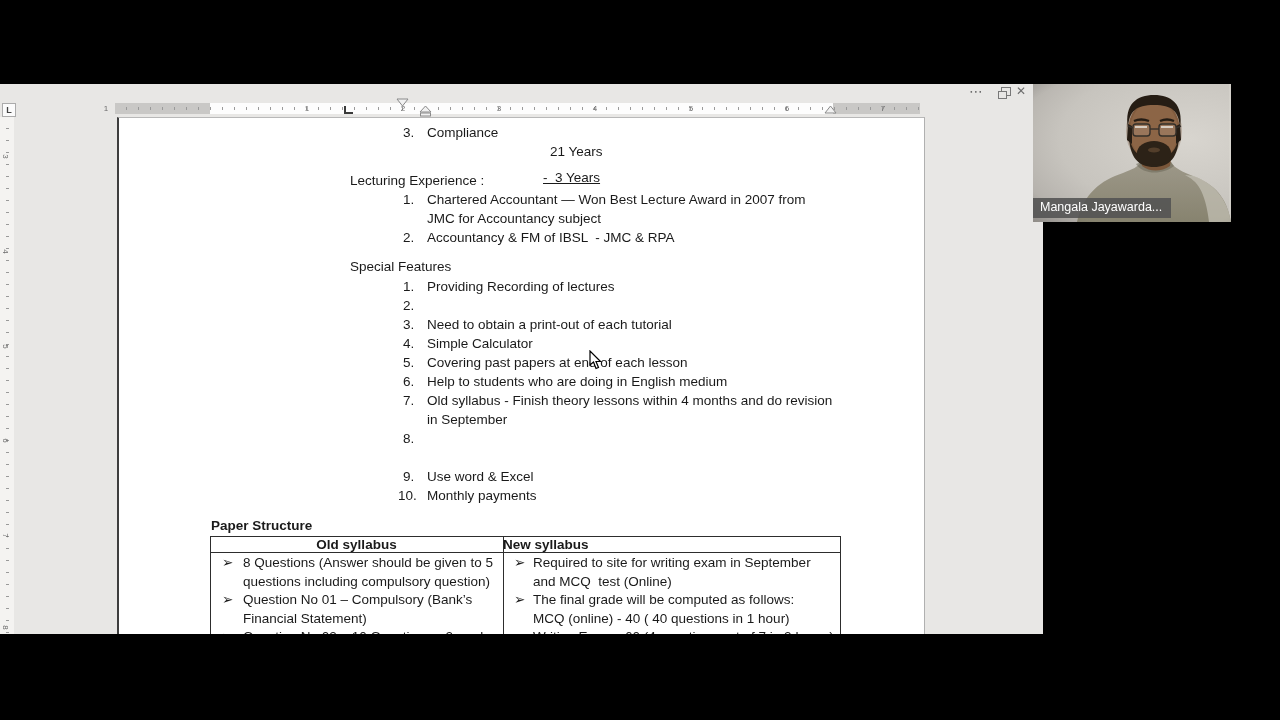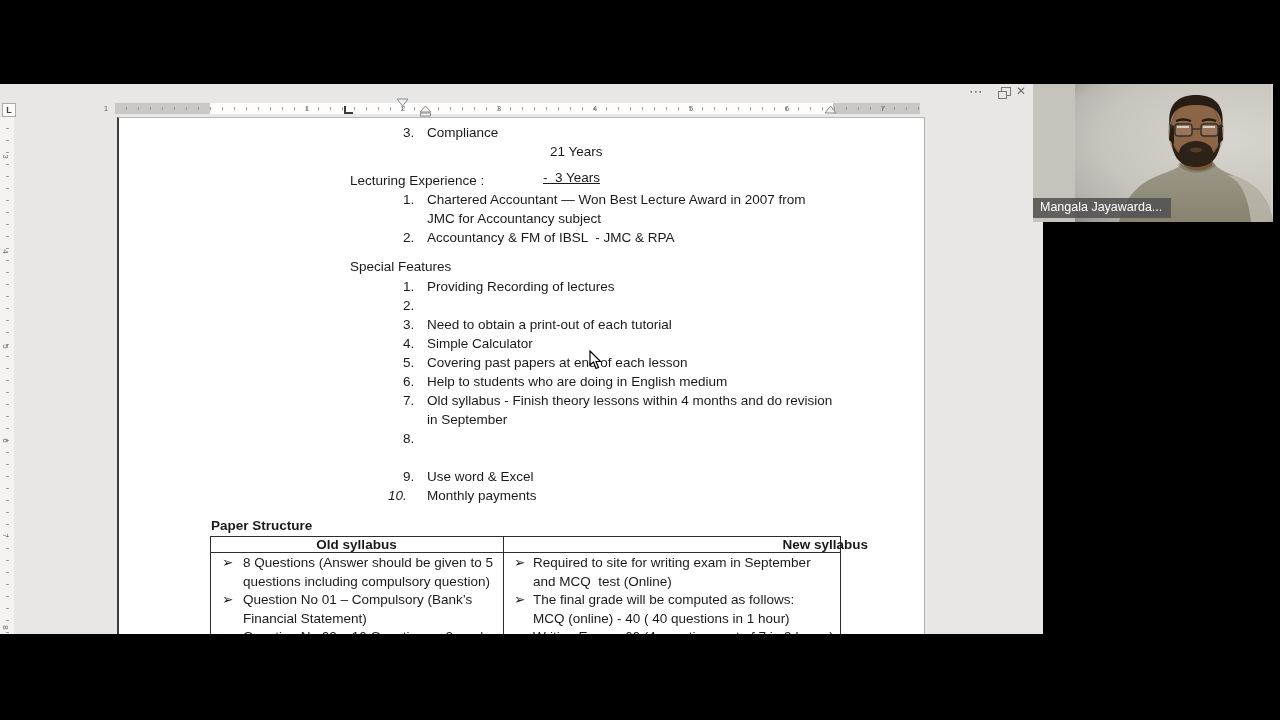--- a/index.html
+++ b/index.html
@@ -32,21 +32,21 @@
           background:repeating-linear-gradient(90deg,transparent 0 11px,#9a9a9a 11px 12px);}
   .rn{position:absolute;top:1px;font-size:8px;line-height:9px;color:#6b6b6b;transform:translateX(-50%);z-index:4;}
   .vruler{position:absolute;left:0;top:117px;width:14px;height:517px;background:#f4f3f1;z-index:3;}
   .vticks{position:absolute;left:6px;top:0;width:3px;height:517px;
           background:repeating-linear-gradient(180deg,transparent 0 11px,#9a9a9a 11px 12px);}
   .vrn{position:absolute;left:3px;font-size:8px;color:#6b6b6b;transform:rotate(90deg);z-index:4;}
   .tabsel{position:absolute;left:2px;top:103px;width:12px;height:12px;background:#fbfbfb;border:1px solid #ababab;
           font-size:9px;font-weight:700;color:#444;text-align:center;line-height:12px;z-index:4;}
   .marker{position:absolute;z-index:5;}
   
-  .video{position:absolute;left:1033px;top:84px;width:198px;height:138px;background:#c6c3bd;overflow:hidden;z-index:40;padding-left:42px;}
+  .video{position:absolute;left:1033px;top:84px;width:198px;height:138px;background:#c6c3bd;overflow:hidden;z-index:40;}
   .video svg{display:block;filter:blur(0.5px);}
   .name-tag{position:absolute;left:0;bottom:4px;background:rgba(82,82,82,0.88);color:#fff;
             font-size:12.5px;line-height:15px;padding:2px 9px 3px 7px;white-space:pre;z-index:41;}
   .cursor{position:absolute;left:588px;top:350px;z-index:20;}
 </style>
 </head>
 <body>
 
 <div id="stage">
 
@@ -124,30 +124,30 @@
   <span class="txt" style="left:403px;top:353px;">5.</span>
   <span class="txt" style="left:427px;top:353px;">Covering past papers at end of each lesson</span>
   <span class="txt" style="left:403px;top:372px;">6.</span>
   <span class="txt" style="left:427px;top:372px;">Help to students who are doing in English medium</span>
   <span class="txt" style="left:403px;top:391px;">7.</span>
   <span class="txt" style="left:427px;top:391px;text-align:center;">Old syllabus - Finish theory lessons within 4 months and do revision</span>
   <span class="txt" style="left:427px;top:410px;">in September</span>
   <span class="txt" style="left:403px;top:429px;">8.</span>
   <span class="txt" style="left:403px;top:467px;">9.</span>
   <span class="txt" style="left:427px;top:467px;">Use word &amp; Excel</span>
-  <span class="txt" style="left:388px;top:486px;font-style:italic;">10.</span>
+  <span class="txt" style="left:398px;top:486px;">10.</span>
   <span class="txt" style="left:427px;top:486px;">Monthly payments</span>
 
   <span class="txt b" style="left:211px;top:516px;">Paper Structure</span>
   <div class="tbl">
     <div class="vline"></div>
     <div class="hline"></div>
   </div>
   <span class="txt b" style="left:210px;top:535px;width:293px;text-align:center;">Old syllabus</span>
-  <span class="txt b" style="left:503px;top:535px;width:337px;text-align:right;margin-left:28px;">New syllabus</span>
+  <span class="txt b" style="left:503px;top:535px;width:337px;text-align:left;">New syllabus</span>
 
   <span class="txt" style="left:222px;top:553px;">➢</span>
   <span class="txt" style="left:243px;top:553px;">8 Questions (Answer should be given to 5</span>
   <span class="txt" style="left:243px;top:572px;">questions including compulsory question)</span>
   <span class="txt" style="left:222px;top:590px;">➢</span>
   <span class="txt" style="left:243px;top:590px;">Question No 01 – Compulsory (Bank’s</span>
   <span class="txt" style="left:243px;top:609px;">Financial Statement)</span>
   <span class="txt" style="left:222px;top:627px;">➢</span>
   <span class="txt" style="left:243px;top:627px;">Question No 02 – 10 Questions x 2 marks</span>
 

